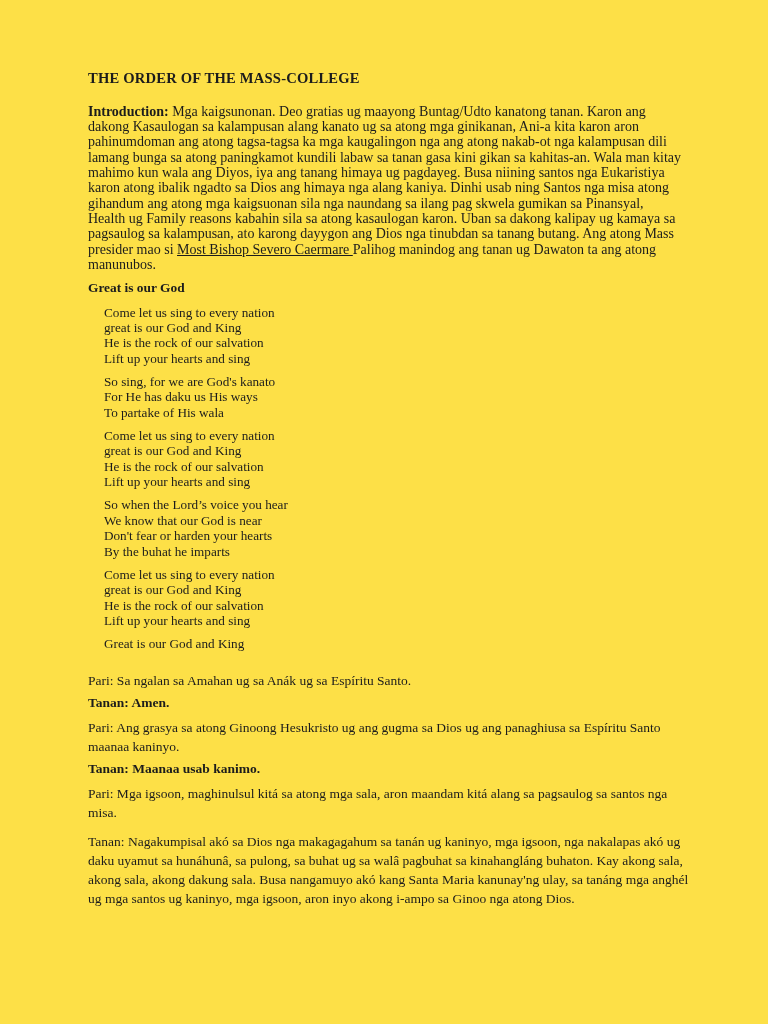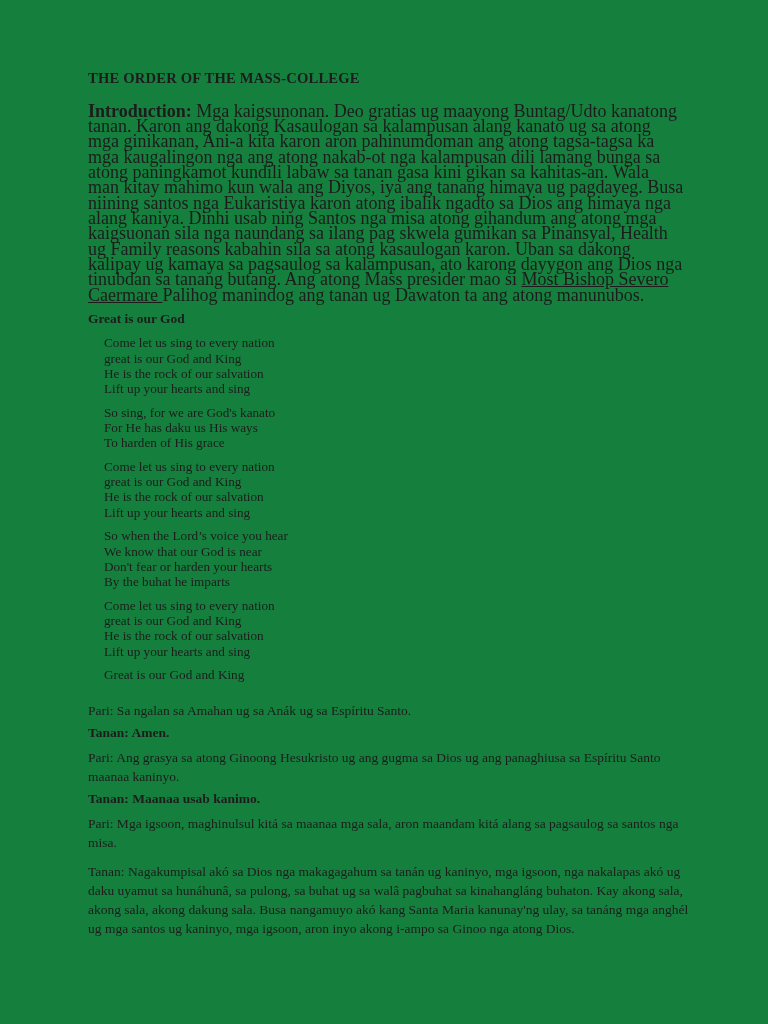--- a/index.html
+++ b/index.html
@@ -8,32 +8,32 @@
     height: 1024px;
     background: #ffffff;
     font-family: "Liberation Serif", "DejaVu Serif", serif;
     color: #1c1c1c;
   }
   .page {
     box-sizing: border-box;
     width: 768px;
     height: 1024px;
     padding: 71px 84px 0 88px;
-    background: #15803d;
+    background: #fde047;
     overflow: hidden;
   }
   .doc-title {
     font-size: 14.6px;
     font-weight: bold;
     line-height: 15.5px;
     margin: 0 0 17px 0;
     letter-spacing: 0.2px;
   }
   .intro {
-    font-size: 18px;
+    font-size: 14px;
     line-height: 15.35px;
     margin: 0 16px 8px 0;
     width: 596px;
   }
   .intro .label { font-weight: bold; }
   .underlined { text-decoration: underline; }
   .song-heading {
     font-size: 13.4px;
     font-weight: bold;
     line-height: 15.4px;
@@ -69,21 +69,21 @@
   <div class="song">
     <div class="stanza">
       <div>Come let us sing to every nation</div>
       <div>great is our God and King</div>
       <div>He is the rock of our salvation</div>
       <div>Lift up your hearts and sing</div>
     </div>
     <div class="stanza">
       <div>So sing, for we are God's kanato</div>
       <div>For He has daku us His ways</div>
-      <div>To harden of His grace</div>
+      <div>To partake of His wala</div>
     </div>
     <div class="stanza">
       <div>Come let us sing to every nation</div>
       <div>great is our God and King</div>
       <div>He is the rock of our salvation</div>
       <div>Lift up your hearts and sing</div>
     </div>
     <div class="stanza">
       <div>So when the Lord’s voice you hear</div>
       <div>We know that our God is near</div>
@@ -104,20 +104,20 @@
   <div class="liturgy">
     <div class="dialog">
       <p>Pari: Sa ngalan sa Amahan ug sa Anák ug sa Espíritu Santo.</p>
       <p class="tanan-bold">Tanan: Amen.</p>
     </div>
     <div class="dialog">
       <p>Pari: Ang grasya sa atong Ginoong Hesukristo ug ang gugma sa Dios ug ang panaghiusa sa Espíritu Santo maanaa kaninyo.</p>
       <p class="tanan-bold">Tanan: Maanaa usab kanimo.</p>
     </div>
     <div class="dialog last-gap">
-      <p>Pari: Mga igsoon, maghinulsul kitá sa maanaa mga sala, aron maandam kitá alang sa pagsaulog sa santos nga misa.</p>
+      <p>Pari: Mga igsoon, maghinulsul kitá sa atong mga sala, aron maandam kitá alang sa pagsaulog sa santos nga misa.</p>
     </div>
     <div class="dialog">
       <p>Tanan: Nagakumpisal akó sa Dios nga makagagahum sa tanán ug kaninyo, mga igsoon, nga nakalapas akó ug daku uyamut sa hunáhunâ, sa pulong, sa buhat ug sa walâ pagbuhat sa kinahangláng buhaton. Kay akong sala, akong sala, akong dakung sala. Busa nangamuyo akó kang Santa Maria kanunay'ng ulay, sa tanáng mga anghél ug mga santos ug kaninyo, mga igsoon, aron inyo akong i-ampo sa Ginoo nga atong Dios.</p>
     </div>
   </div>
 
 </div>
 
 </body></html>

